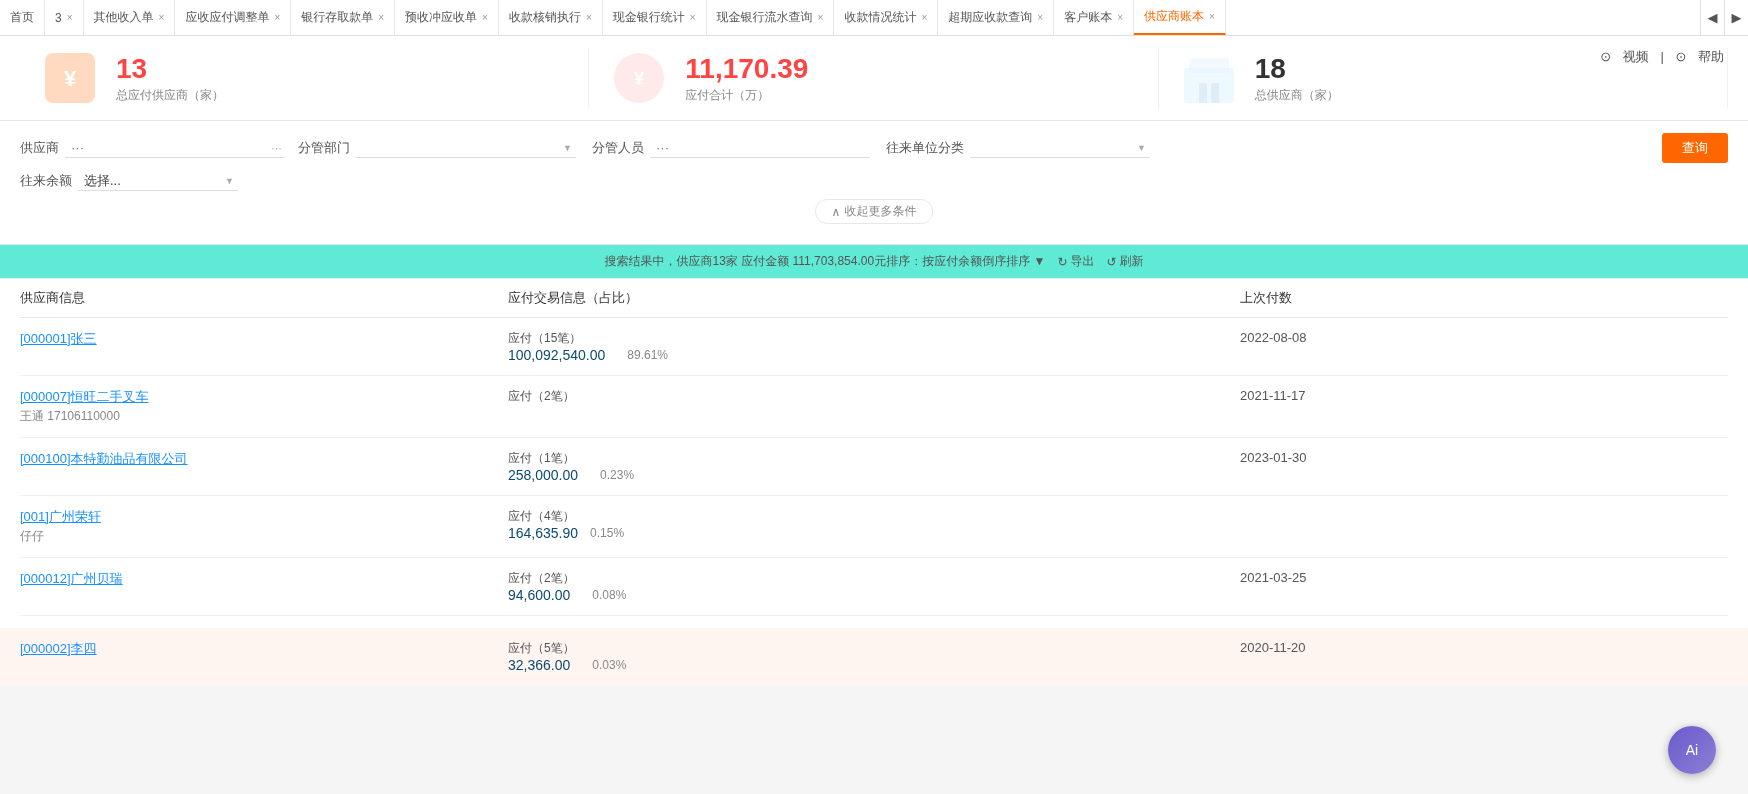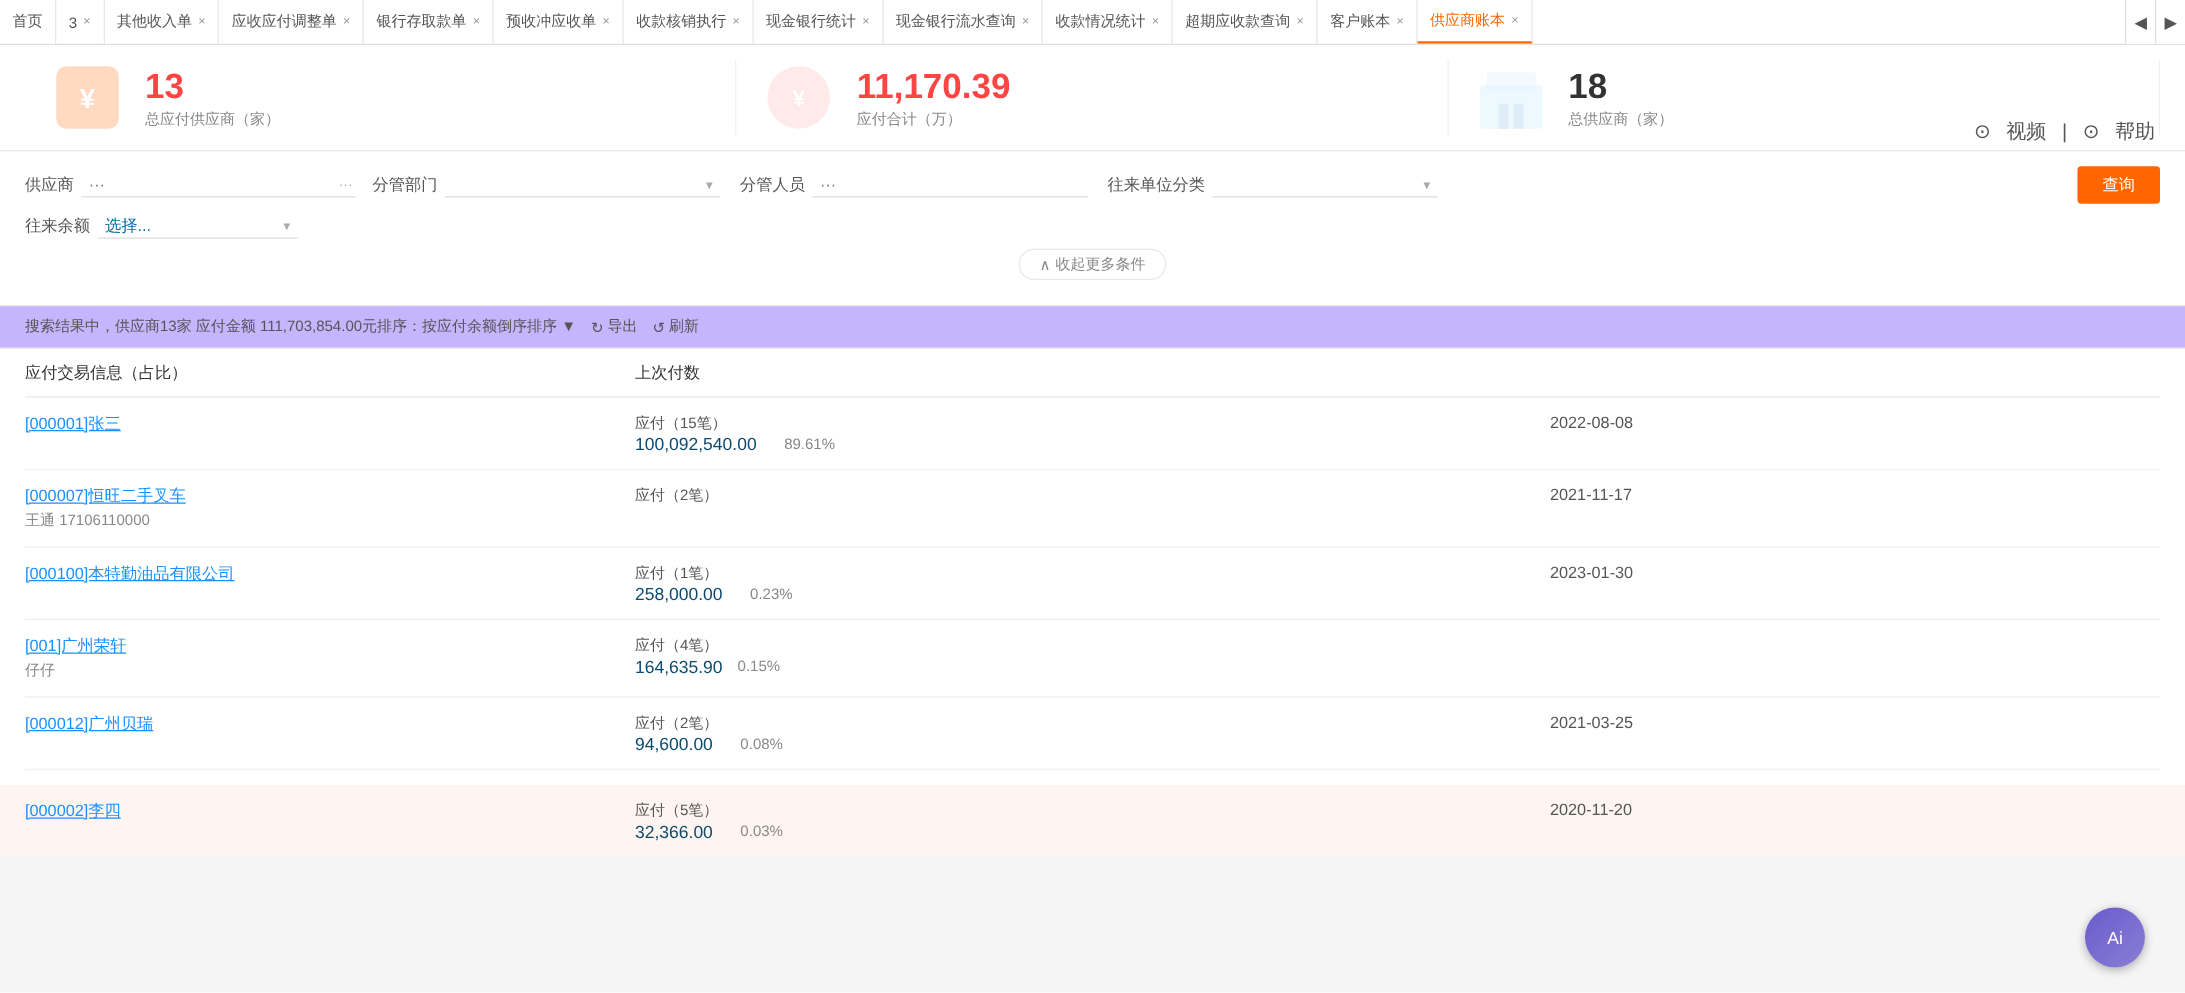--- a/index.html
+++ b/index.html
@@ -76,23 +76,22 @@
     }
     .stat-label {
       font-size: 12px;
       color: #888;
       margin-top: 2px;
     }
     .stats-top-right {
       position: absolute;
       right: 20px;
       top: 12px;
-      font-size: 16px;
+      font-size: 13px;
       color: #888;
-      margin-top: 47px;
     }
     .stats-top-right span { margin: 0 4px; cursor: pointer; color: #555; }
 
     
     .filter-area {
       background: #fff;
       padding: 12px 20px;
       border-bottom: 1px solid #e8e8e8;
     }
     .filter-row {
@@ -122,21 +121,21 @@
       color: #aaa;
     }
     .filter-select {
       border: none;
       border-bottom: 1px solid #ddd;
       padding: 2px 6px;
       font-size: 13px;
       width: 200px;
       outline: none;
       background: #fff;
-      color: #0369a1;
+      color: #404040;
       appearance: none;
     }
     .filter-select-wrap {
       position: relative;
       display: inline-block;
     }
     .filter-select-wrap::after {
       content: '▼';
       font-size: 9px;
       position: absolute;
@@ -172,23 +171,23 @@
       color: #888;
       display: flex;
       align-items: center;
       gap: 4px;
     }
 
     
     .result-bar {
       display: flex;
       align-items: center;
-      justify-content: flex-start;
+      justify-content: center;
       padding: 8px 20px;
-      background: #c4b5fd;
+      background: #5eead4;
       border-bottom: 1px solid #e8e8e8;
       font-size: 12px;
       color: #555;
     }
     .result-bar-left {}
     .result-bar-right {
       display: flex;
       align-items: center;
       gap: 12px;
       color: #666;
@@ -431,20 +430,21 @@
     </div>
     <div class="result-btn">
       <span>↺</span>
       <span>刷新</span>
     </div>
   </div>
 </div>
 
 <div class="table-container">
   <div class="table-header">
+    <div>供应商信息</div>
     <div>应付交易信息（占比）</div>
     <div>上次付数</div>
   </div>
 
   <div class="table-row">
     <div>
       <div class="supplier-link">[000001]张三</div>
     </div>
     <div>
       <div class="payable-label">应付（15笔）</div>

